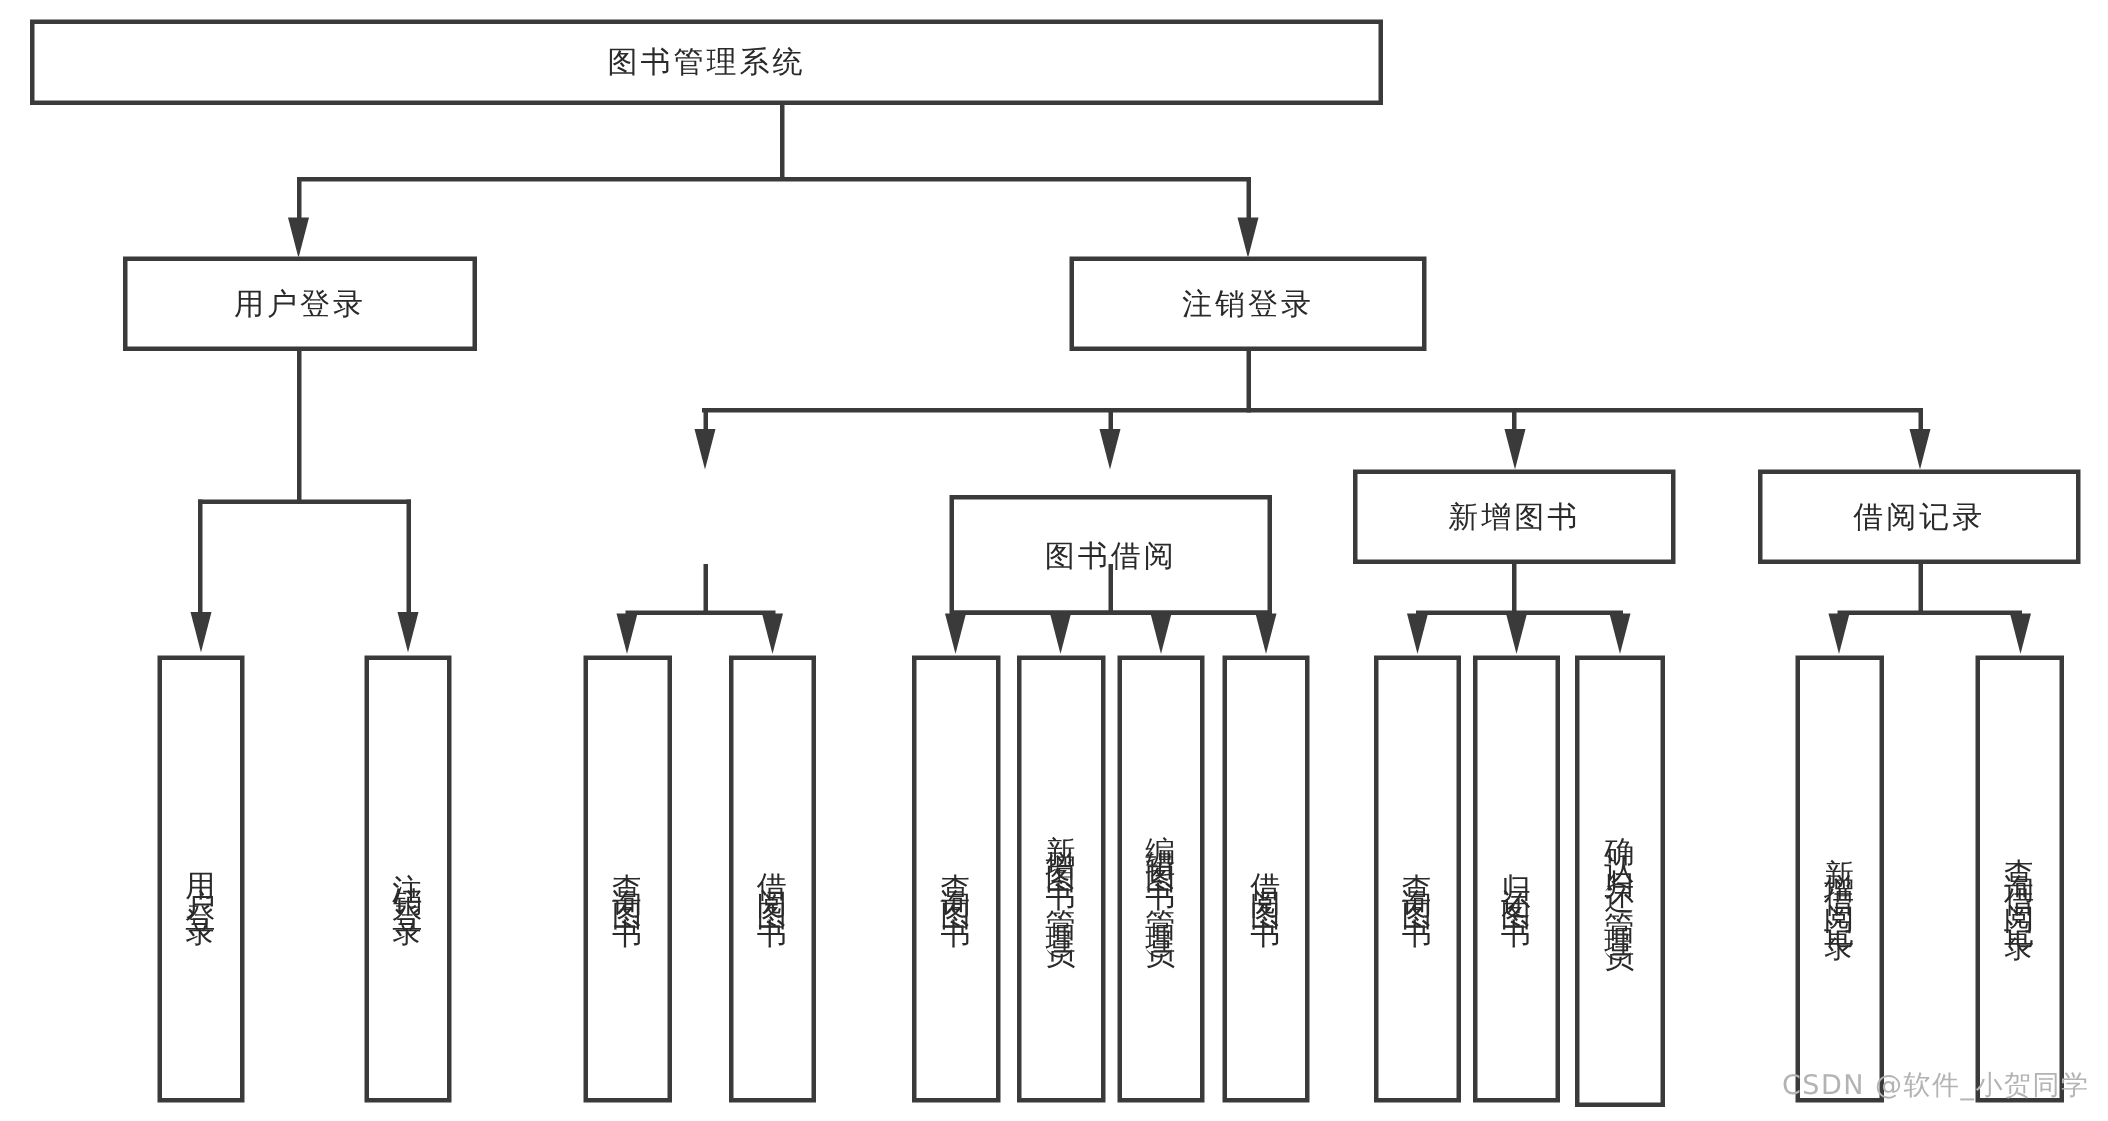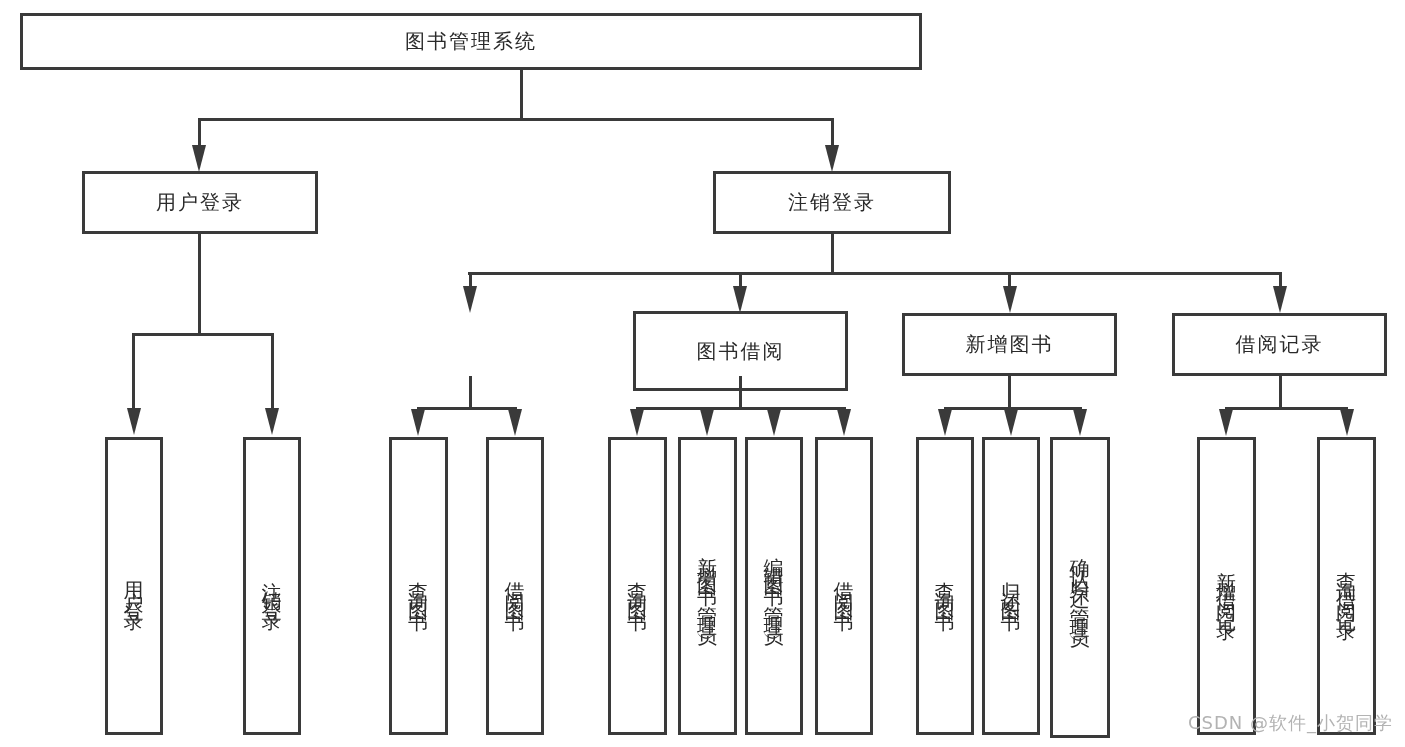--- a/index.html
+++ b/index.html
@@ -90,21 +90,21 @@
   <div class="hline" style="left:468px;top:272px;width:814px"></div>
   <div class="vline" style="left:469px;top:272px;height:16px"></div>
   <div class="vline" style="left:739px;top:272px;height:16px"></div>
   <div class="vline" style="left:1008px;top:272px;height:16px"></div>
   <div class="vline" style="left:1279px;top:272px;height:16px"></div>
   <div class="arrow" style="left:463px;top:286px"></div>
   <div class="arrow" style="left:733px;top:286px"></div>
   <div class="arrow" style="left:1003px;top:286px"></div>
   <div class="arrow" style="left:1273px;top:286px"></div>
 
-  <div class="box h" style="left:633px;top:311px;width:215px;height:80px">
+  <div class="box h" style="left:633px;top:330px;width:215px;height:80px">
     <span class="lbl">图书借阅</span>
   </div>
   <div class="box h" style="left:902px;top:313px;width:215px;height:63px">
     <span class="lbl">新增图书</span>
   </div>
   <div class="box h" style="left:1172px;top:313px;width:215px;height:63px">
     <span class="lbl">借阅记录</span>
   </div>
 
   <div class="vline" style="left:469px;top:376px;height:33px"></div>

